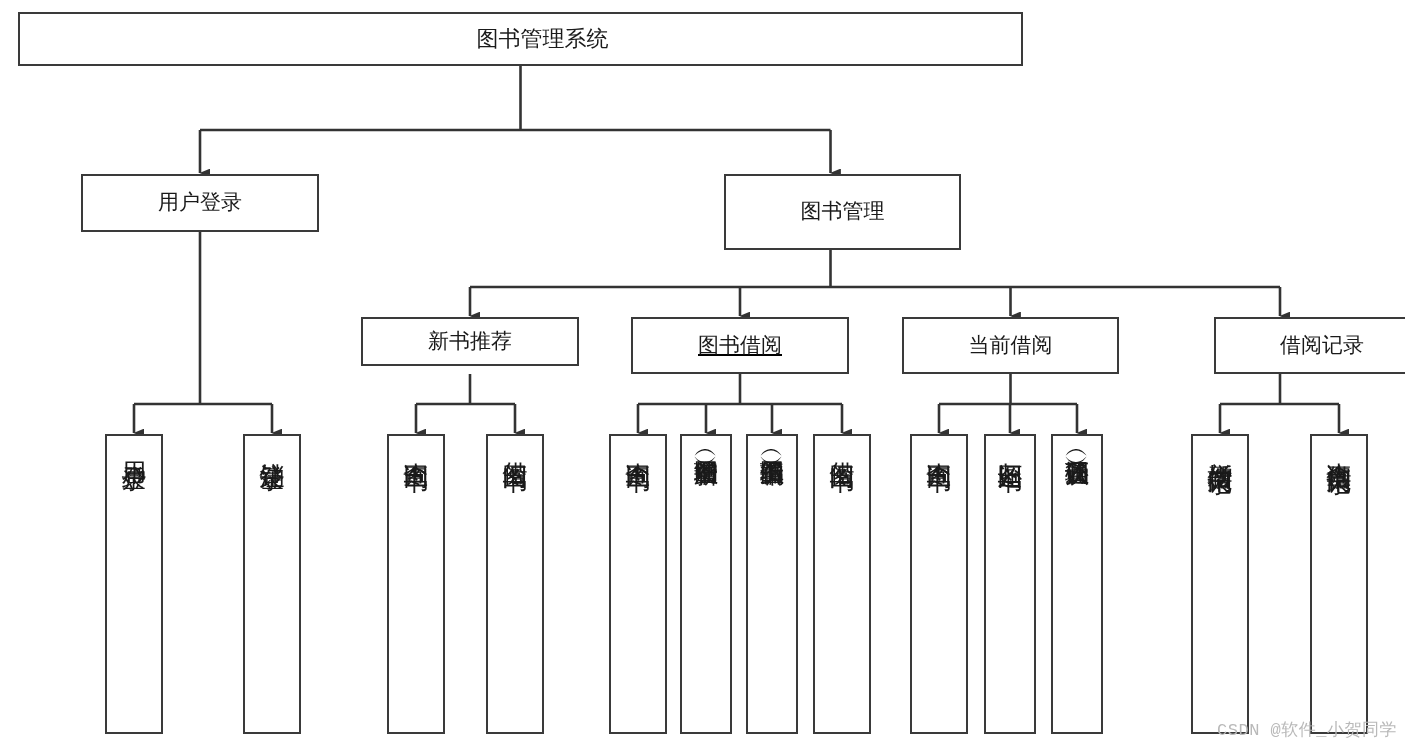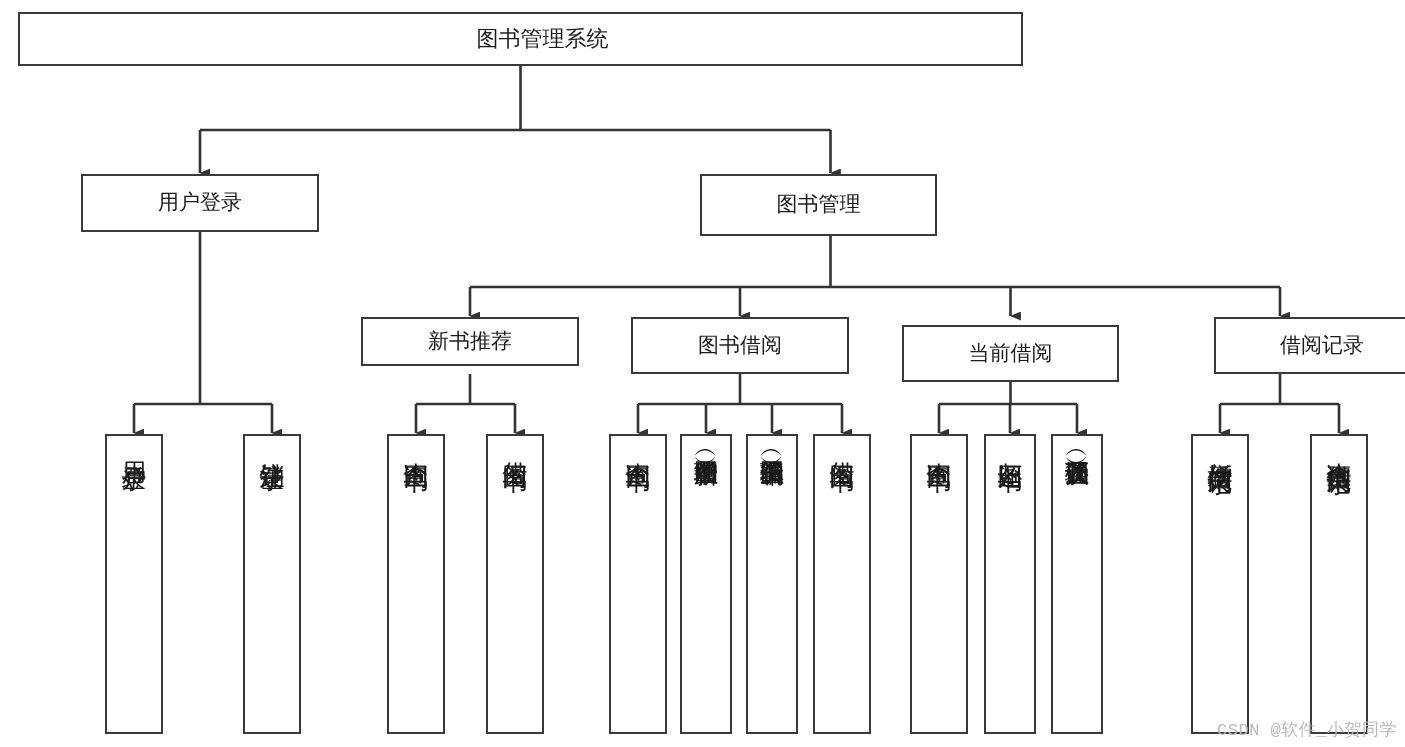--- a/index.html
+++ b/index.html
@@ -122,30 +122,30 @@
       </g>
   </svg>
 
   <div id="node-layer">
       <div class="node root horiz" style="left: 18px; top: 12px; width: 1005px; height: 54px; padding-left: 44px;">
         <span class="node-label">图书管理系统</span>
       </div>
       <div class="node horiz" style="left: 81px; top: 174px; width: 238px; height: 58px;">
         <span class="node-label">用户登录</span>
       </div>
-      <div class="node horiz" style="left: 700px; top: 174px; width: 237px; height: 62px;">
+      <div class="node horiz" style="left: 724px; top: 174px; width: 237px; height: 76px;">
         <span class="node-label">图书管理</span>
       </div>
       <div class="node horiz" style="left: 361px; top: 317px; width: 218px; height: 49px;">
         <span class="node-label">新书推荐</span>
       </div>
-      <div class="node horiz" style="left: 631px; top: 317px; width: 218px; height: 57px;">
+      <div class="node horiz" style="left: 631px; top: 317px; width: 218px; height: 57px; text-decoration: underline;">
         <span class="node-label">图书借阅</span>
       </div>
-      <div class="node horiz" style="left: 902px; top: 317px; width: 217px; height: 57px; margin-top: 8px;">
+      <div class="node horiz" style="left: 902px; top: 317px; width: 217px; height: 57px;">
         <span class="node-label">当前借阅</span>
       </div>
       <div class="node horiz" style="left: 1172px; top: 317px; width: 216px; height: 57px; margin-left: 42px;">
         <span class="node-label">借阅记录</span>
       </div>
       <div class="node vert" style="left: 105px; top: 434px; width: 58px; height: 300px;">
         <span class="node-label">用户登录</span>
       </div>
       <div class="node vert" style="left: 243px; top: 434px; width: 58px; height: 300px;">
         <span class="node-label">注销登录</span>

